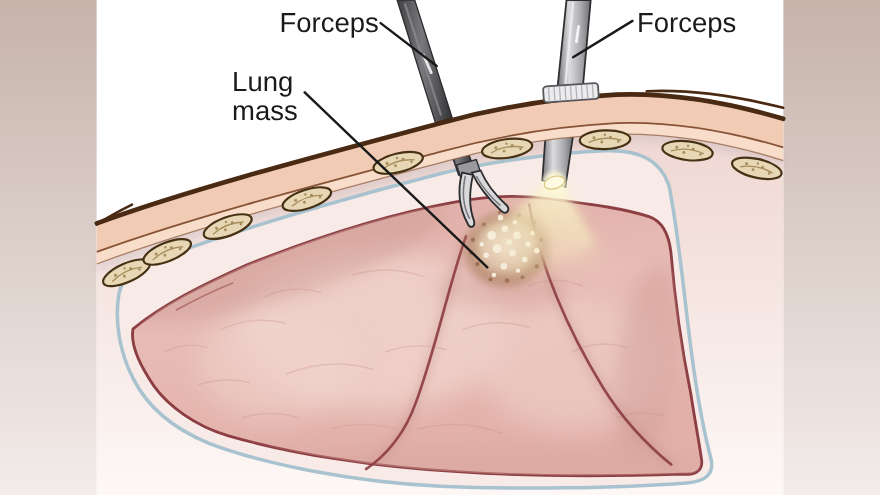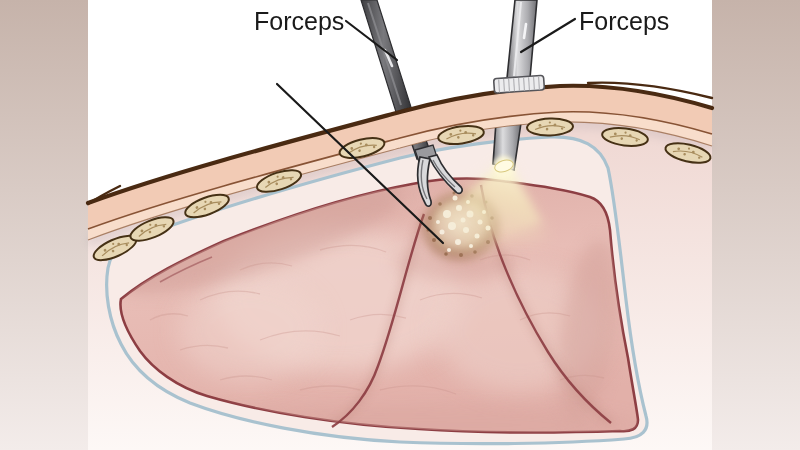--- a/index.html
+++ b/index.html
@@ -239,13 +239,14 @@
 
   <g style="stroke:var(--leader-line,#1a1a1a)" stroke-width="2.2" stroke-linecap="round">
     <line x1="346" y1="21" x2="397" y2="60"></line>
     <line x1="575" y1="19" x2="521" y2="52"></line>
     <line x1="277" y1="84" x2="443" y2="243"></line>
   </g>
 </svg>
 
 <div class="label" style="left:254px;top:8px">Forceps</div>
 <div class="label" style="left:579px;top:8px">Forceps</div>
+<div class="label wrap" style="left:211px;top:62px">Lung mass</div>
 </div>
 
 </body></html>

